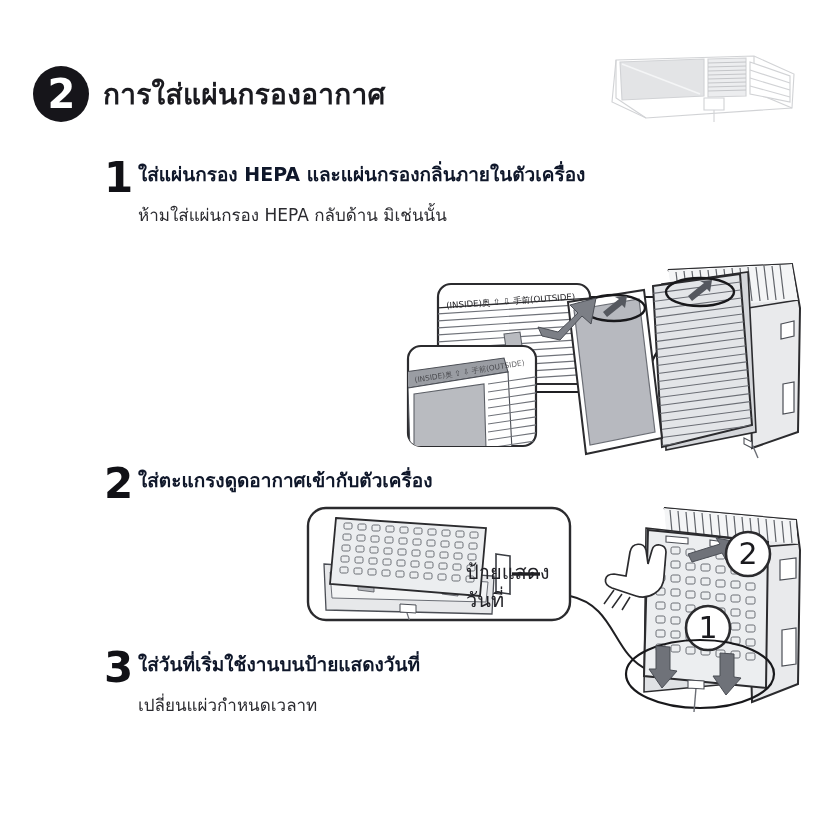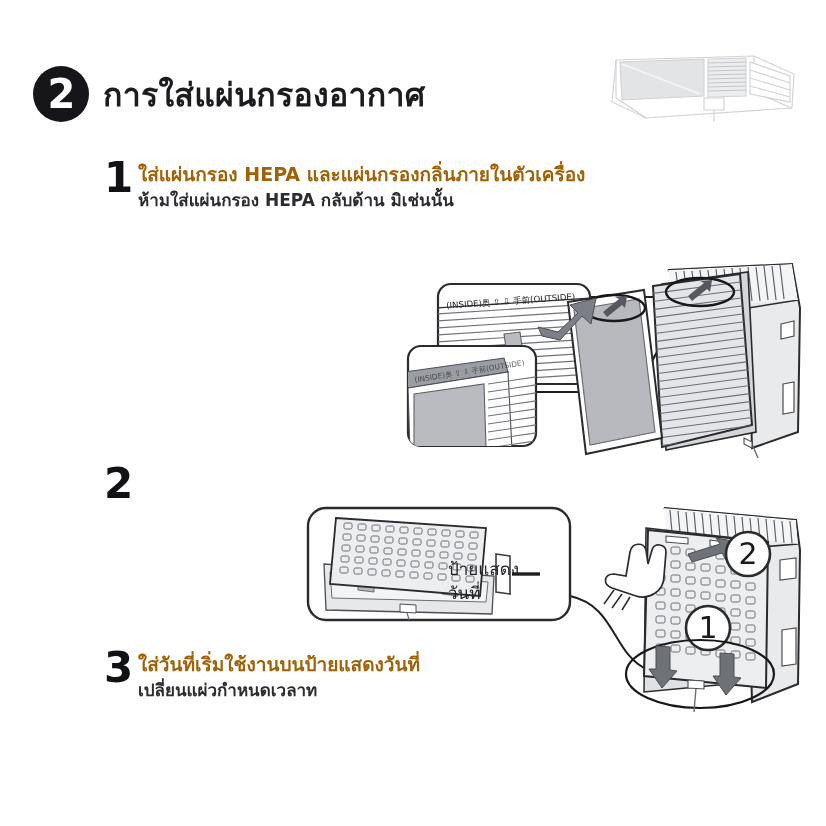--- a/index.html
+++ b/index.html
@@ -40,21 +40,21 @@
     display: flex;
     align-items: center;
     justify-content: center;
     font-size: 40px;
     font-weight: bold;
     line-height: 1;
     letter-spacing: -1px;
     font-family: "DejaVu Sans", "Liberation Sans", sans-serif;
   }
   .section-title {
-    font-size: 32px;
+    font-size: 28px;
     font-weight: bold;
     color: #1b1b20;
     letter-spacing: 0.3px;
     white-space: nowrap;
   }
 
   
   .step {
     position: absolute;
     display: flex;
@@ -66,51 +66,51 @@
     line-height: 0.85;
     color: #111116;
     width: 34px;
     flex: 0 0 34px;
     font-family: "DejaVu Sans", "Liberation Sans", sans-serif;
   }
   .step-body { padding-top: 2px; }
   .step-head {
     font-size: 19px;
     font-weight: bold;
-    color: #a16207;
+    color: #0f172a;
     line-height: 1.32;
     white-space: nowrap;
   }
   .step-sub {
     font-size: 17px;
-    font-weight: bold;
+    font-weight: normal;
     color: #2b2b30;
     line-height: 1.42;
-    margin-top: 1px;
+    margin-top: 16px;
     white-space: nowrap;
   }
 
   #step-1 { left: 104px; top: 160px; }
   #step-2 { left: 104px; top: 466px; }
   #step-3 { left: 104px; top: 650px; }
 
   
   .illus { position: absolute; }
   .illus svg { display: block; overflow: visible; }
 
   #thumb-illustration { left: 604px; top: 52px; }
   #illustration-step1 { left: 400px; top: 262px; }
   #illustration-step2 { left: 296px; top: 498px; }
 
   
   .callout-text {
     position: absolute;
-    left: 448px;
+    left: 466px;
     top: 558px;
-    font-size: 17px;
+    font-size: 20px;
     line-height: 1.4;
     color: #232328;
     white-space: nowrap;
   }
 </style>
 </head>
 <body>
 
 <div class="page">
 
@@ -305,20 +305,23 @@
         </g>
 
         <path d="M352 182 L358 196" fill="none" stroke="#6b6e75" stroke-width="1.4"></path>
         <path d="M344 176 L352 180 L352 186 L344 182 Z" fill="#ffffff" stroke="#4b4e55" stroke-width="1.1"></path>
       </g>
     </svg>
   </div>
 
   <div class="step" id="step-2">
     <div class="step-num">2</div>
+    <div class="step-body">
+      <div class="step-head">ใส่ตะแกรงดูดอากาศเข้ากับตัวเครื่อง</div>
+    </div>
   </div>
 
   <div class="illus" id="illustration-step2">
     <svg width="530" height="220" viewBox="0 0 530 220">
       <defs>
         <clipPath id="clipBox2">
             <rect x="12" y="10" width="262" height="112" rx="18"></rect>
           </clipPath>
         <clipPath id="clipGrilleBig">
             <path d="M352 32 L472 44 L470 190 L348 178 Z"></path>

